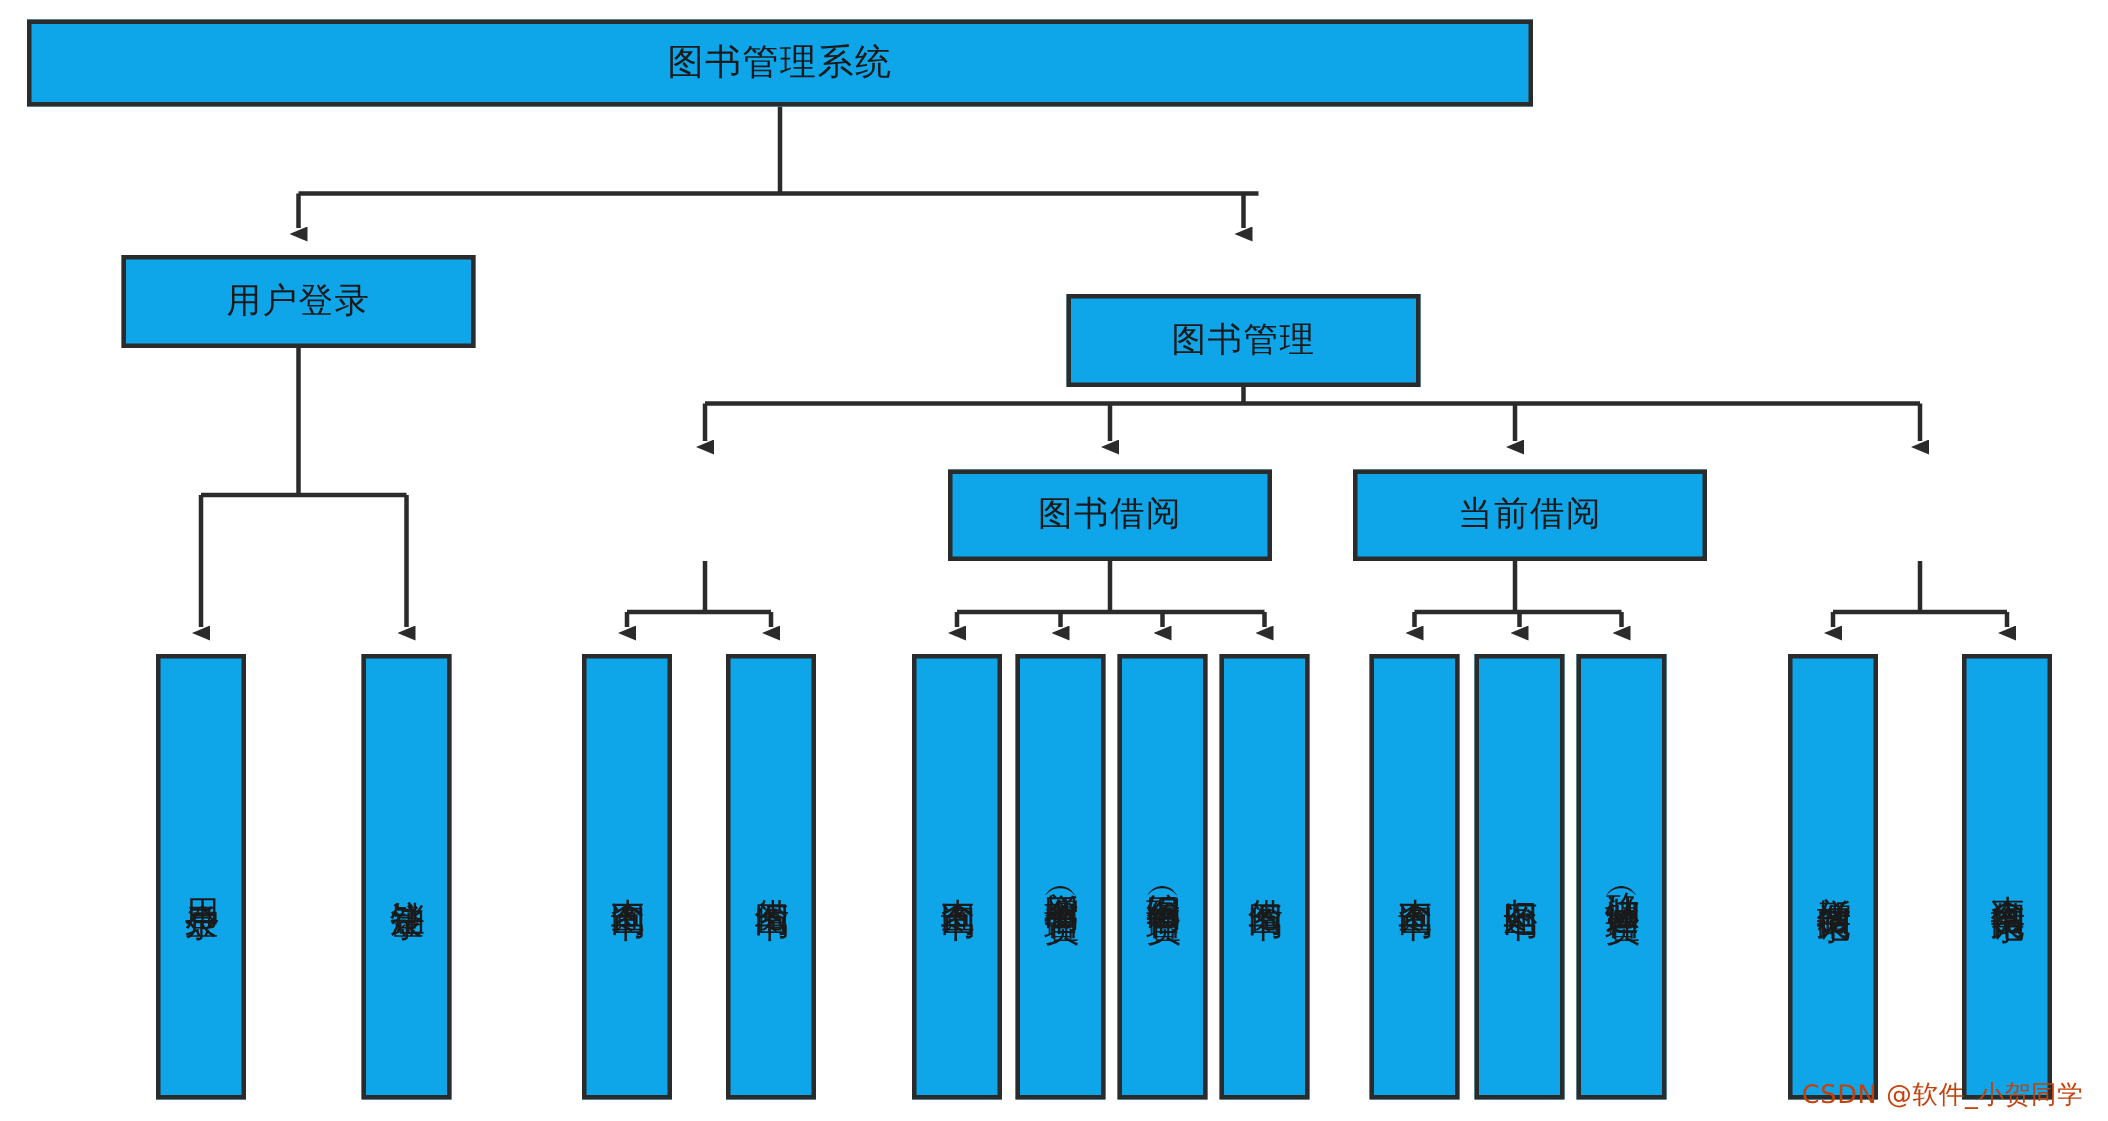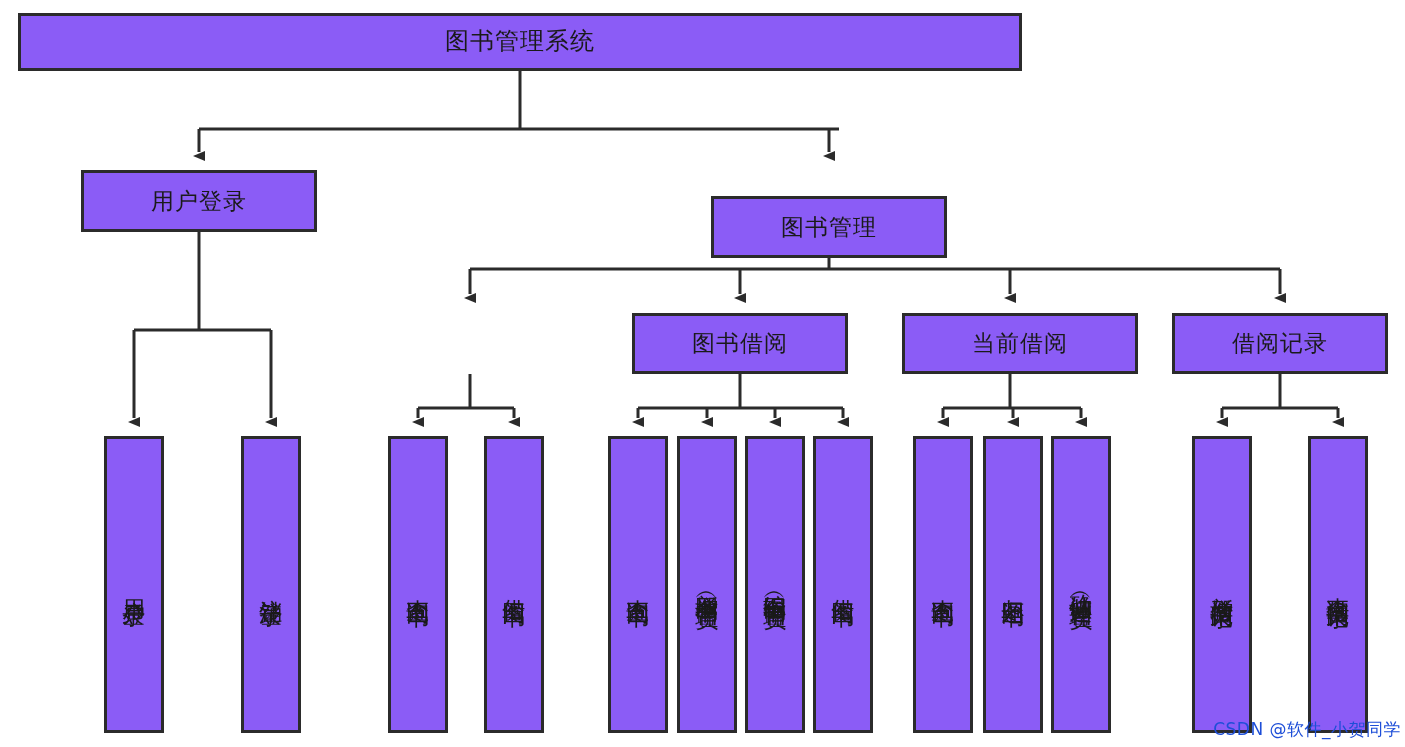--- a/index.html
+++ b/index.html
@@ -21,21 +21,21 @@
     position: absolute;
     left: 0;
     top: 0;
     width: 1405px;
     height: 747px;
     pointer-events: none;
   }
   .node {
     position: absolute;
     box-sizing: border-box;
-    background: #8b5cf6;
+    background: #0ea5e9;
     border: 3px solid #2b2b2b;
     display: flex;
     align-items: center;
     justify-content: center;
     color: #1a1a1a;
   }
   .node .label {
     font-size: 23px;
     line-height: 1.15;
     letter-spacing: 1px;
@@ -49,24 +49,24 @@
     writing-mode: vertical-rl;
     text-orientation: upright;
     font-size: 23px;
     line-height: 1.32;
     letter-spacing: 2px;
     white-space: nowrap;
     max-height: 100%;
   }
   .watermark {
     position: absolute;
-    right: 4px;
+    right: 16px;
     bottom: 6px;
     font-size: 17px;
-    color: #1d4ed8;
+    color: #c2410c;
     letter-spacing: 0.5px;
     white-space: nowrap;
     user-select: none;
   }
 </style>
 </head>
 <body>
 
 <div id="canvas">
 
@@ -130,23 +130,20 @@
   <div class="node" style="left:711px; top:170px; width:236px; height:62px;margin-top:26px;">
     <span class="label">图书管理</span>
   </div>
 
   <div class="node" style="left:632px; top:313px; width:216px; height:61px;">
     <span class="label">图书借阅</span>
   </div>
   <div class="node" style="left:902px; top:313px; width:236px; height:61px;">
     <span class="label">当前借阅</span>
   </div>
-  <div class="node" style="left:1172px; top:313px; width:216px; height:61px;">
-    <span class="label">借阅记录</span>
-  </div>
 
   <div class="node leaf" style="left:104px; top:436px; width:60px; height:297px;">
     <span class="label">用户登录</span>
   </div>
   <div class="node leaf" style="left:241px; top:436px; width:60px; height:297px;">
     <span class="label">注销登录</span>
   </div>
 
   <div class="node leaf" style="left:388px; top:436px; width:60px; height:297px;">
     <span class="label">查询图书</span>

